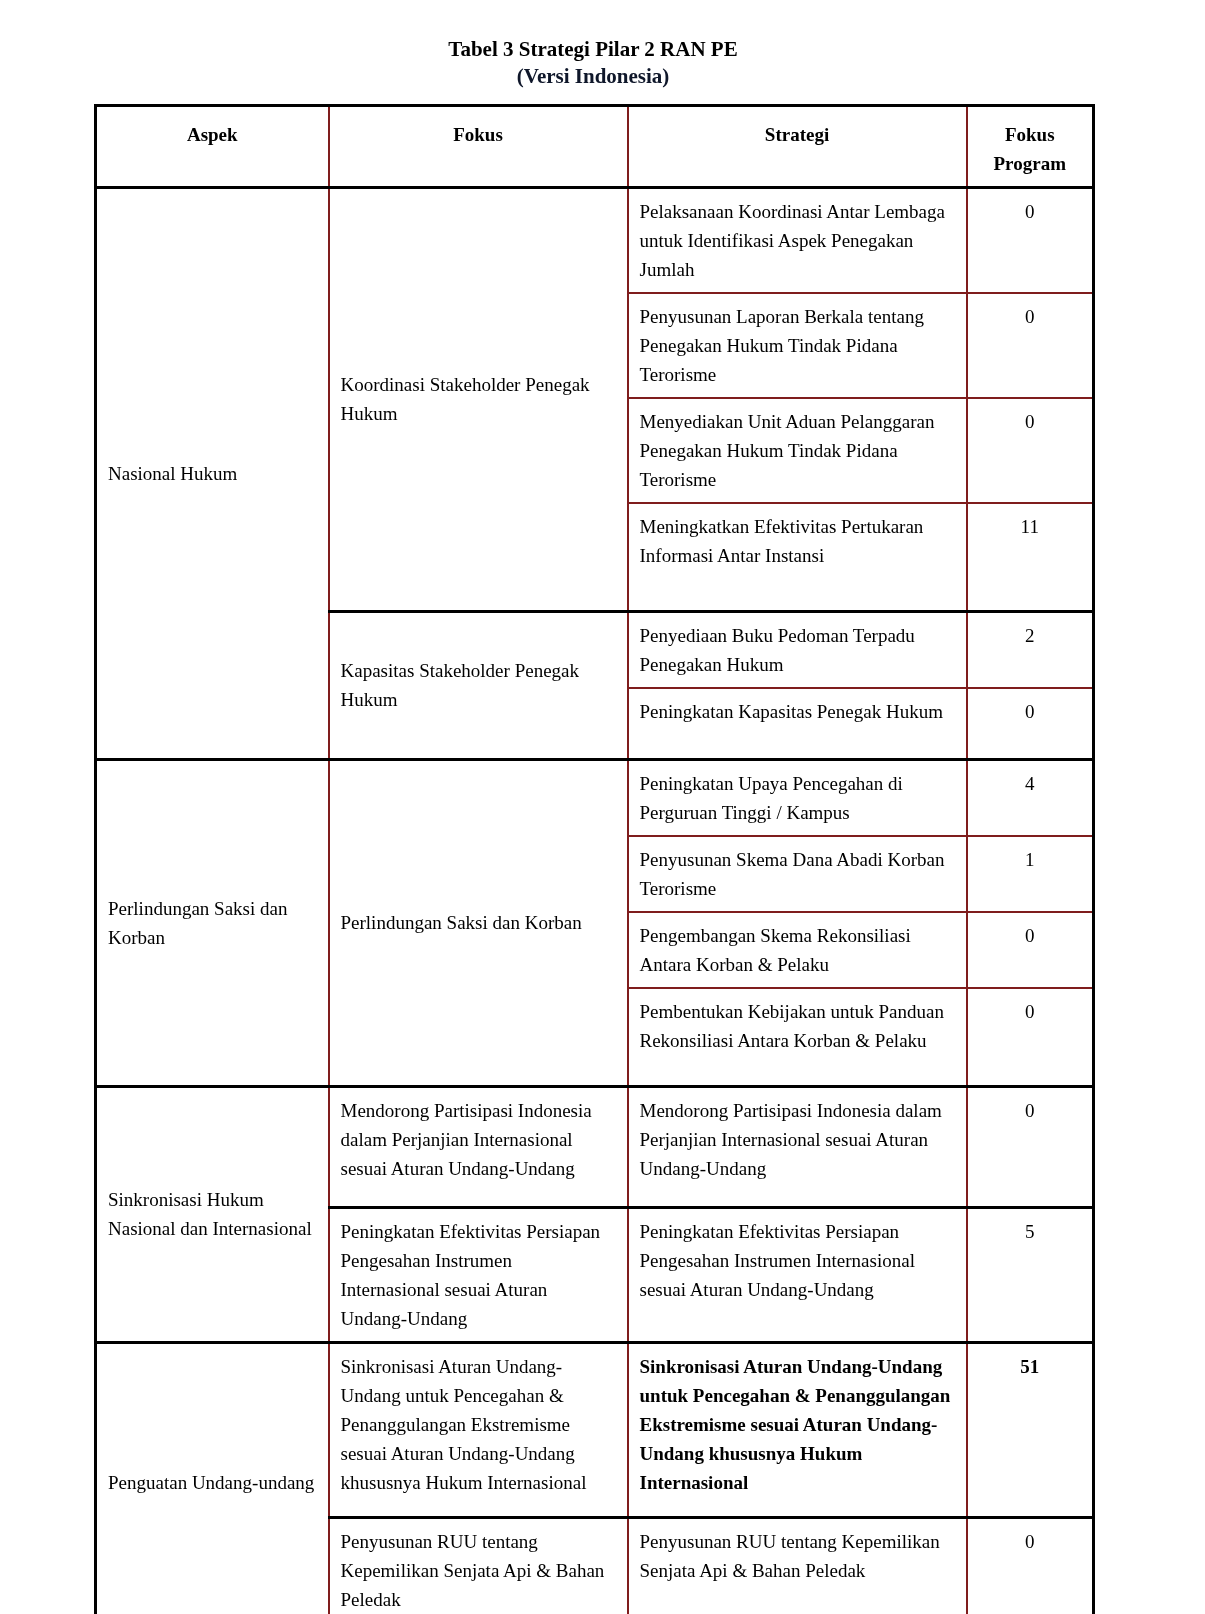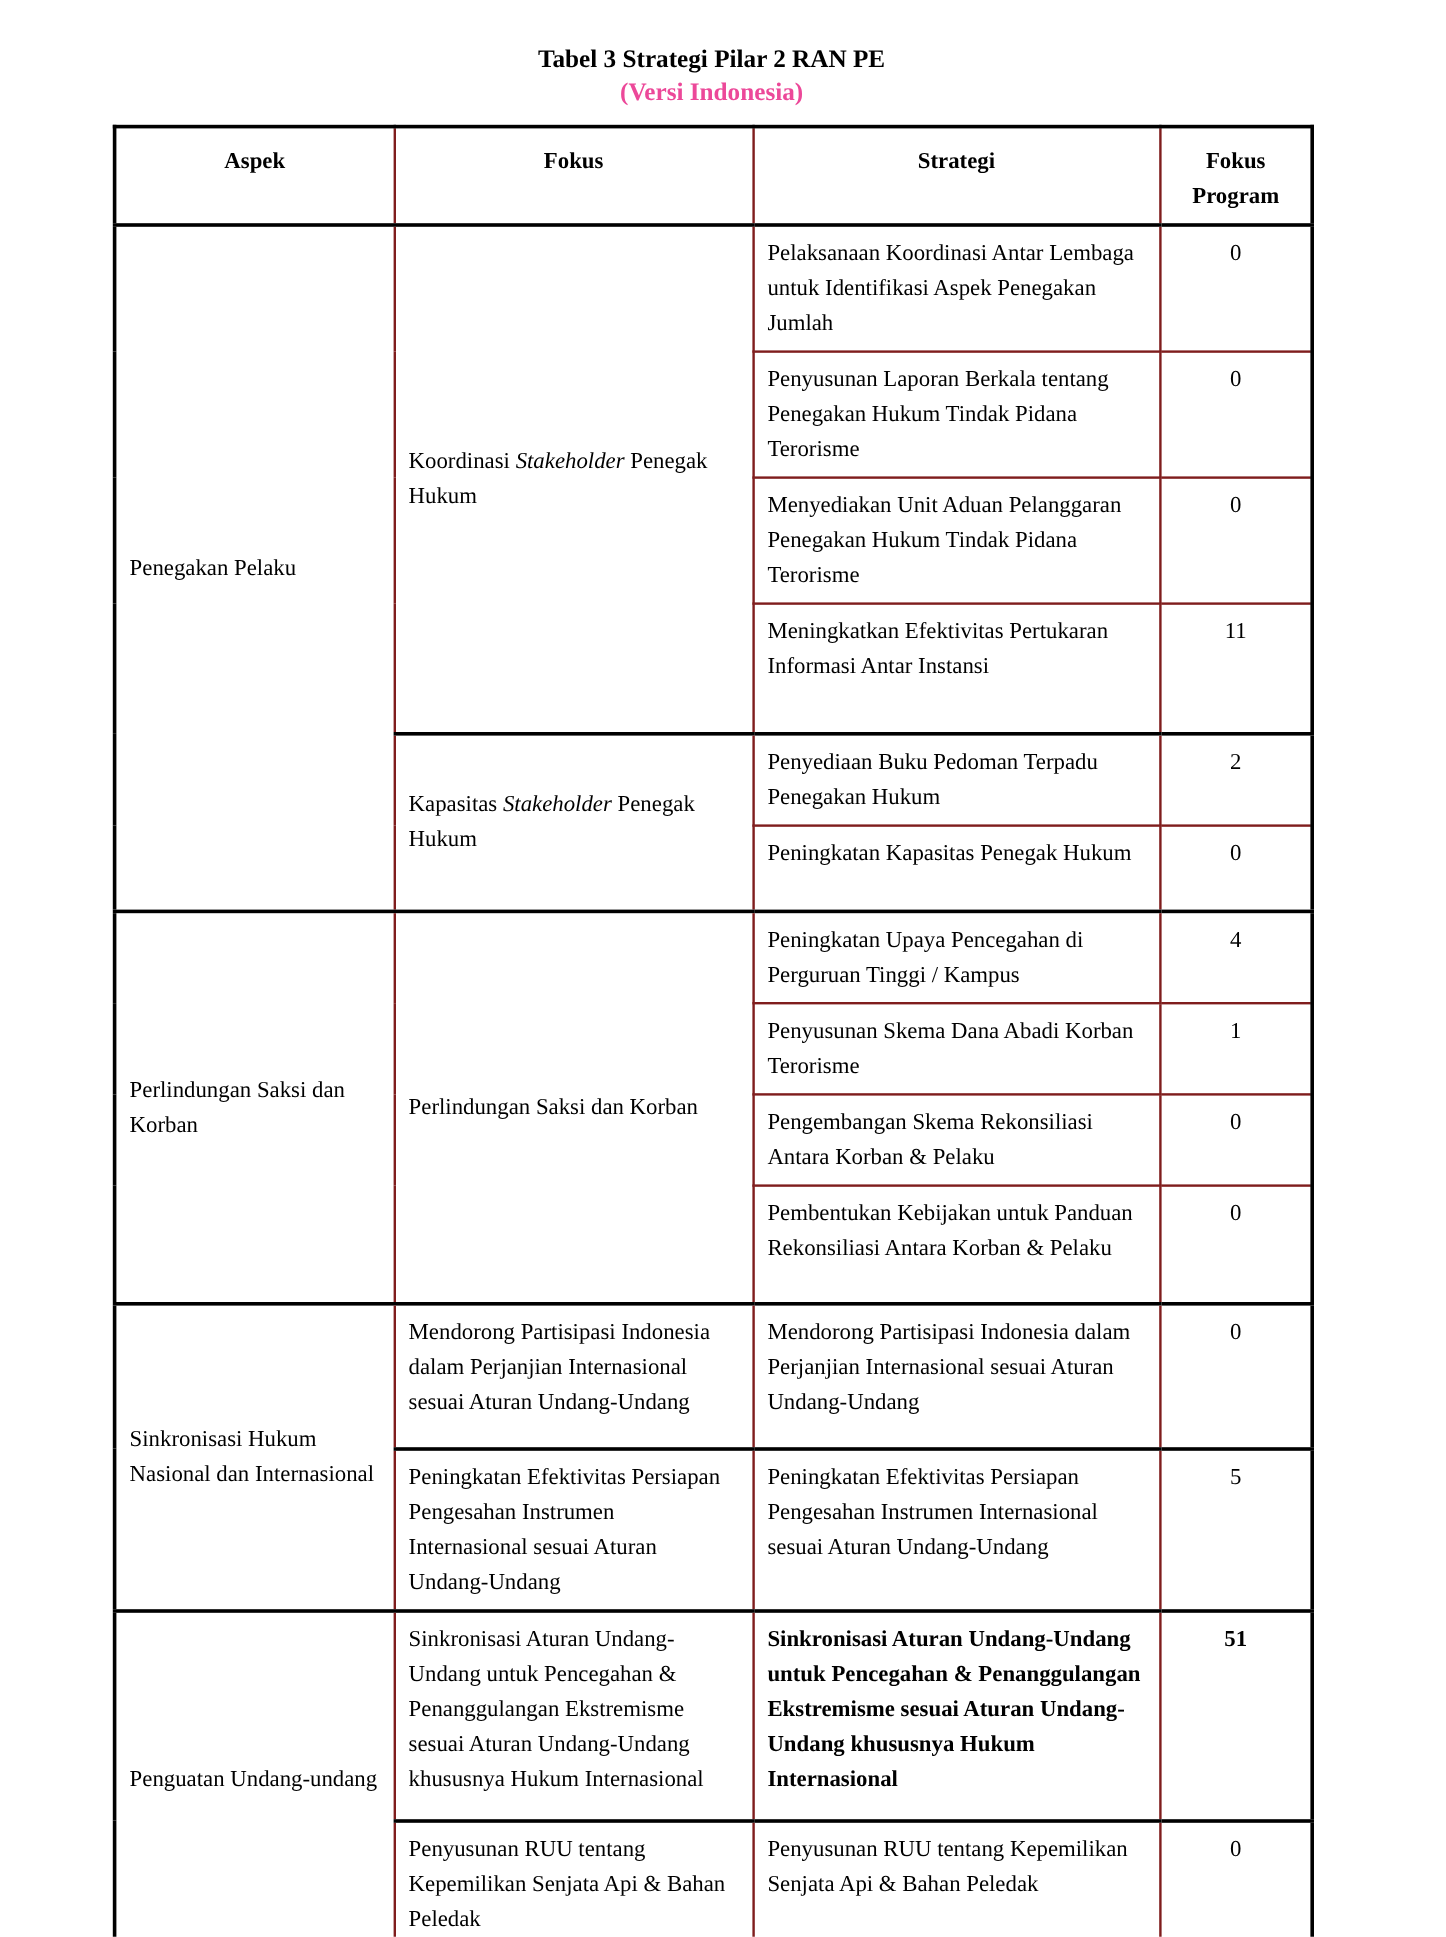--- a/index.html
+++ b/index.html
@@ -7,21 +7,21 @@
     width:1205px;height:1614px;background:#ffffff;color:#000000;
     font-family:"Liberation Serif","DejaVu Serif",serif;
     overflow:hidden;
   }
   .title-block{
     padding-top:36px;margin-left:94px;width:998px;text-align:center;
   }
   .title-line{
     font-size:21px;font-weight:bold;line-height:27px;
   }
-  .title-line.blue{color:#ec4899;}
+  .title-line.blue{color:#0f172a;}
   table.strategy{
     border-collapse:collapse;table-layout:fixed;
     margin:14px 0 0 94px;width:998px;
     border:3px solid #000;
   }
   th,td{
     border:2px solid #7f1d1d;
     font-size:19px;line-height:29px;
     padding:8px 11px;
     vertical-align:top;
@@ -31,21 +31,21 @@
   th{
     font-weight:bold;text-align:center;padding-top:13px;
     border-bottom:3px solid #000;
   }
   td.aspek{vertical-align:middle;padding-top:0;padding-bottom:0;}
   td.fokus.mid{vertical-align:middle;padding-top:0;padding-bottom:0;}
   td.jumlah{text-align:center;}
   tr.section-start > td{border-top:3px solid #000;}
   tr.group-start > td{border-top:3px solid #000;}
   .bold{font-weight:bold;}
-  .it{font-style:italic;}
+  .it{}
 </style>
 </head>
 <body>
 
 <div class="title-block">
   <div class="title-line">Tabel 3 Strategi Pilar 2 RAN PE</div>
   <div class="title-line blue">(Versi Indonesia)</div>
 </div>
 
 <table class="strategy">
@@ -59,21 +59,21 @@
     <tr style="height:74px">
       <th>Aspek</th>
       <th>Fokus</th>
       <th>Strategi</th>
       <th>Fokus Program</th>
     </tr>
   </thead>
   <tbody>
 
     <tr style="height:105px">
-      <td class="aspek" rowspan="6">Penegakan Pelaku</td>
+      <td class="aspek" rowspan="6">Nasional Hukum</td>
       <td class="fokus mid" rowspan="4"><span>Koordinasi </span><span class="it">Stakeholder</span><span> Penegak Hukum</span></td>
       <td class="strategi">Pelaksanaan Koordinasi Antar Lembaga untuk Identifikasi Aspek Penegakan Jumlah</td>
       <td class="jumlah">0</td>
     </tr>
     <tr style="height:86px">
       <td class="strategi">Penyusunan Laporan Berkala tentang Penegakan Hukum Tindak Pidana Terorisme</td>
       <td class="jumlah">0</td>
     </tr>
     <tr style="height:90px">
       <td class="strategi">Menyediakan Unit Aduan Pelanggaran Penegakan Hukum Tindak Pidana Terorisme</td>

